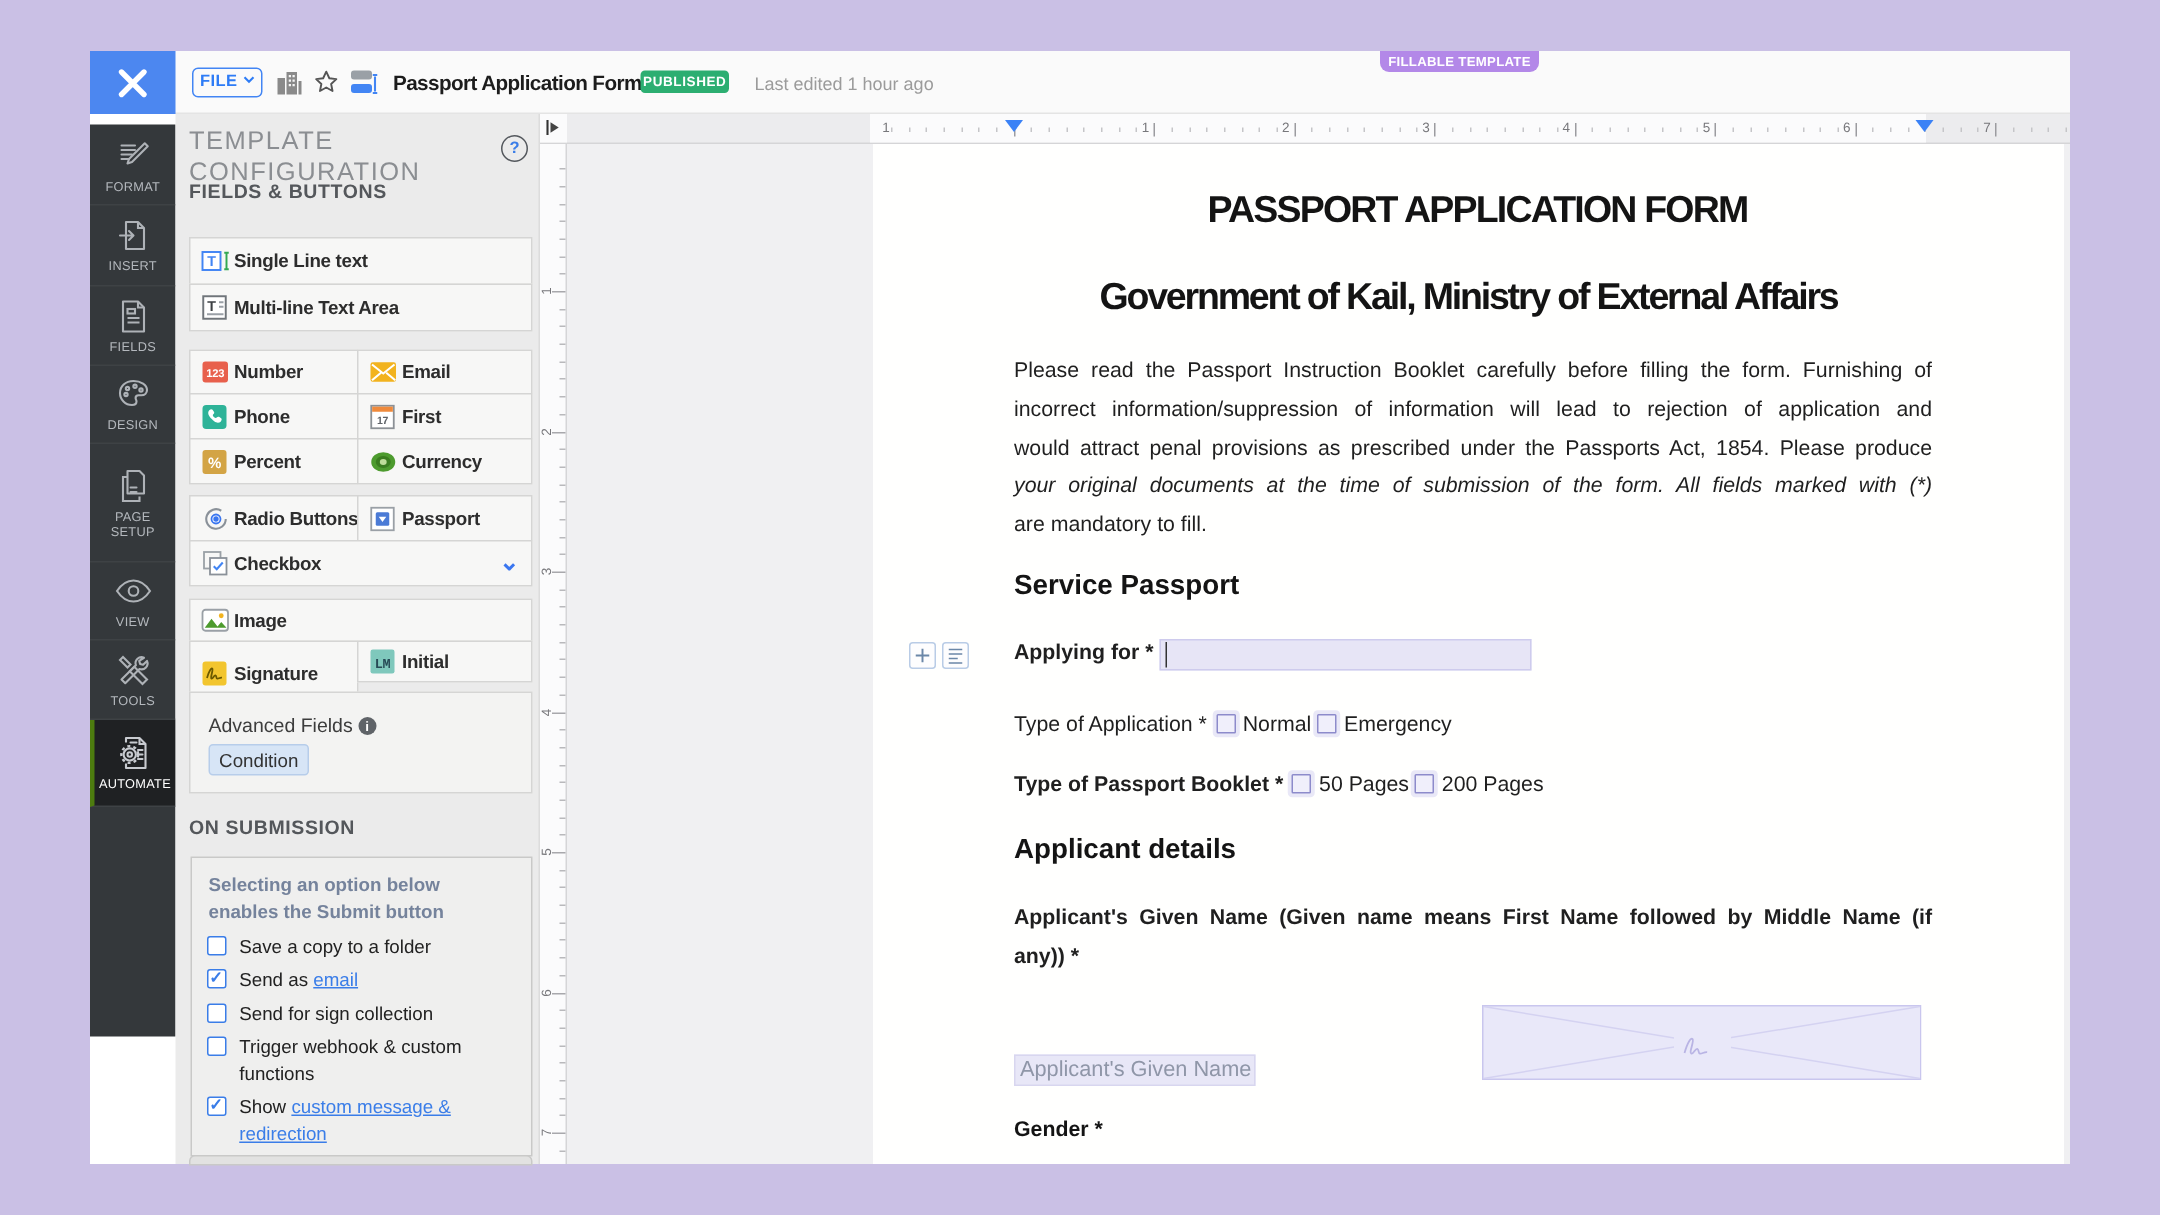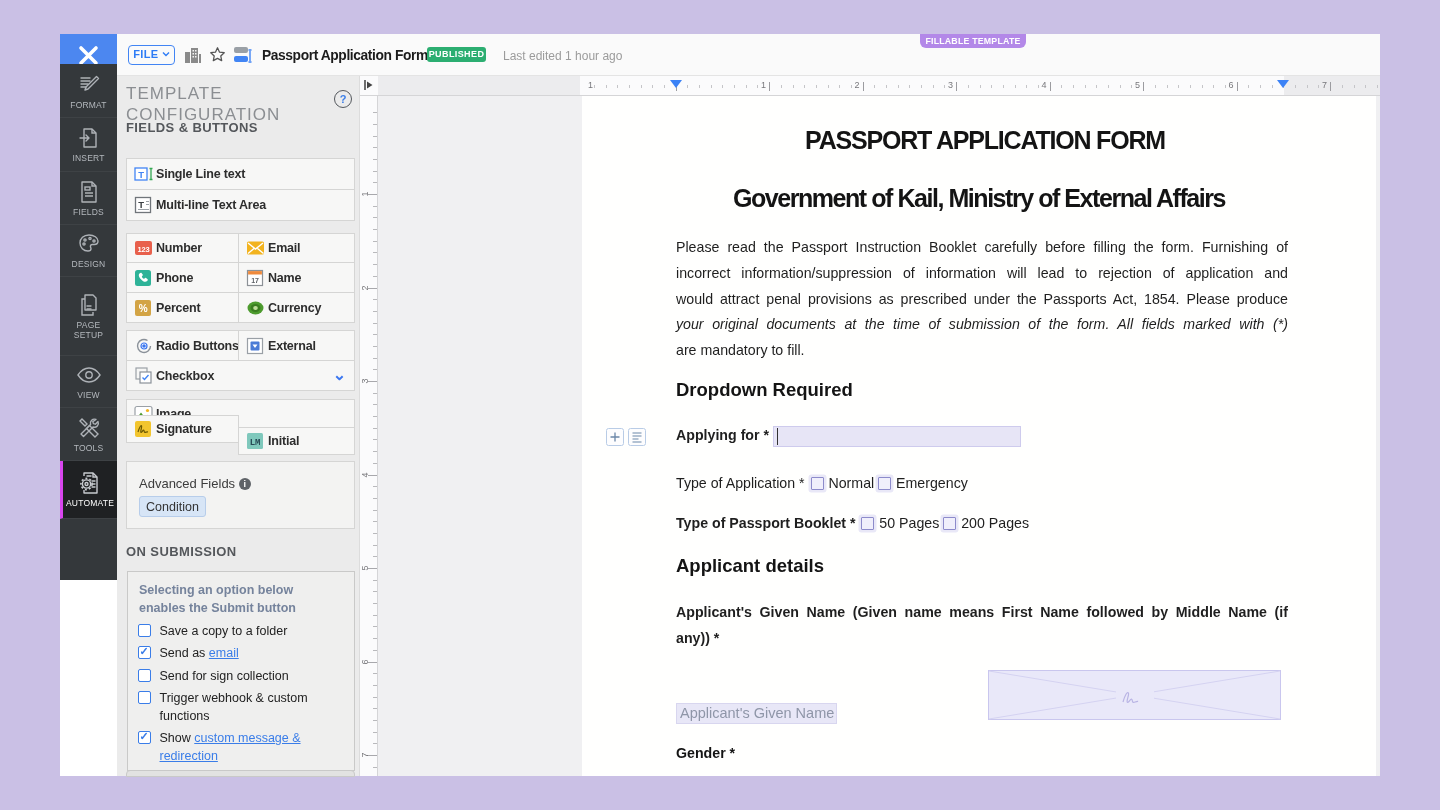--- a/index.html
+++ b/index.html
@@ -10,25 +10,25 @@
 #win { position:absolute; left:60px; top:34px; width:1320px; height:742px; background:#fff; }
 #topbar { position:absolute; left:0; top:0; width:1320px; height:42px; background:#fafafa; border-bottom:1px solid #e4e4e4; }
 #xbtn { position:absolute; left:0; top:0; width:57px; height:42px; background:#4c87f0; }
 #xbtn svg { position:absolute; left:18px; top:11px; }
 #filebtn { position:absolute; left:68px; top:11px; width:47px; height:20px; border:1.5px solid #4285f4; border-radius:4px; color:#2e7cf6; font-size:11px; font-weight:bold; text-align:center; line-height:17px; letter-spacing:.3px; }
 .tbicon { position:absolute; top:12px; }
 #ttl { position:absolute; left:202px; top:14px; font-size:13.8px; font-weight:bold; letter-spacing:-0.4px; color:#1c1c1c; }
 #pub { position:absolute; left:367px; top:13px; width:59px; height:15px; background:#2cae71; border-radius:3px; color:#fff; font-size:9px; font-weight:bold; letter-spacing:.4px; text-align:center; line-height:15px; }
 #lastedit { position:absolute; left:443px; top:15px; font-size:12px; color:#9b9b9b; }
 #fillable { position:absolute; left:860px; top:0; width:106px; height:14px; background:#b388e8; border-radius:0 0 6px 6px; color:#fff; font-size:8.8px; font-weight:bold; letter-spacing:.2px; text-align:center; line-height:14px; white-space:nowrap; }
-#sidebar { position:absolute; left:0; top:30px; width:57px; height:516px; background:#34383b; }
+#sidebar { position:absolute; left:0; top:49px; width:57px; height:608px; background:#34383b; }
 .sbitem { position:absolute; left:0; width:57px; border-bottom:1px solid #3e4245; color:#b4b8bd; text-align:center; }
 .sbitem .lbl { font-size:8.5px; letter-spacing:.2px; margin-top:2px; line-height:10px; }
 .sbitem svg { display:block; margin:0 auto; }
-.sbitem.sel { background:#1f2123; border-left:3px solid #d946ef; color:#fff; }
+.sbitem.sel { background:#1f2123; border-left:3px solid #4d7c0f; color:#fff; }
 #panel { position:absolute; left:57px; top:42px; width:243px; height:700px; background:#ebebeb; border-right:1px solid #dcdcdc; font-size:13.5px; }
 #tcfg { position:absolute; left:9px; top:7px; font-size:17px; color:#8b8e92; letter-spacing:1px; line-height:21px; }
 #qicon { position:absolute; left:217px; top:14px; width:18px; height:18px; border:1.5px solid #54585d; border-radius:50%; color:#3a7de8; font-size:11px; font-weight:bold; text-align:center; line-height:16px; }
 .phead { position:absolute; left:9px; font-size:13px; font-weight:bold; color:#54575b; letter-spacing:.4px; }
 .fbtn { position:absolute; background:#f7f7f6; border:1px solid #d5d5d4; color:#2d2d2d; font-weight:bold; font-size:12.5px; letter-spacing:-0.2px; }
 .fbtn .ic { position:absolute; left:7px; top:50%; margin-top:-10px; width:20px; height:20px; }
 .fbtn .tx { position:absolute; left:29px; top:50%; margin-top:-7px; white-space:nowrap; }
 #advbox { position:absolute; left:9px; top:385px; width:229px; height:68px; background:#f3f3f2; border:1px solid #d5d5d4; }
 #advbox .t { position:absolute; left:12px; top:14px; font-size:13px; color:#3c3c3c; }
 #condbtn { position:absolute; left:12px; top:34px; width:67px; height:21px; background:#d7e5f6; border:1px solid #b7cdea; border-radius:3px; font-size:12.5px; color:#333; text-align:center; line-height:20px; }
@@ -208,21 +208,21 @@
               <path d="M5.5 5.5c.8-.8 1.8-.9 2.2-.3l1 1.4c.3.5 0 1.1-.5 1.5-.5.4-.4 1 .4 1.9s1.5.8 1.9.4c.4-.5 1-.8 1.5-.5l1.4 1c.6.4.5 1.4-.3 2.2-.9.9-2.6 1.1-4.3-.2-1-.8-2.3-2-3-3-1.4-1.8-1.2-3.5-.3-4.4z" fill="#fff"></path>
             </svg></span>
           <span class="tx">Phone</span>
         </div>
 <div class="fbtn" style="left:121px;top:186px;width:117px;height:31px">
           <span class="ic"><svg width="20" height="20" viewBox="0 0 20 20">
               <rect x="1.5" y="2.5" width="15" height="15" fill="#fff" stroke="#8c9196" stroke-width="1.2"></rect>
               <rect x="2.1" y="3.1" width="13.8" height="3.4" fill="#ef8a3c"></rect>
               <text x="9" y="14.5" font-size="7" font-weight="bold" fill="#5f6368" text-anchor="middle" font-family="Liberation Sans">17</text>
             </svg></span>
-          <span class="tx">Name</span>
+          <span class="tx">First</span>
         </div>
 <div class="fbtn" style="left:9px;top:216px;width:113px;height:31px">
           <span class="ic"><svg width="20" height="20" viewBox="0 0 20 20">
               <rect x="1" y="2" width="16" height="16" rx="2" fill="#d3a445"></rect>
               <text x="9" y="14" font-size="10" font-weight="bold" fill="#fff" text-anchor="middle" font-family="Liberation Sans">%</text>
             </svg></span>
           <span class="tx">Percent</span>
         </div>
 <div class="fbtn" style="left:121px;top:216px;width:117px;height:31px">
           <span class="ic"><svg width="20" height="20" viewBox="0 0 20 20">
@@ -239,40 +239,40 @@
               <circle cx="10" cy="10" r="1.8" fill="#3a76f0"></circle>
             </svg></span>
           <span class="tx">Radio Buttons</span>
         </div>
 <div class="fbtn" style="left:121px;top:254px;width:117px;height:31px">
           <span class="ic"><svg width="20" height="20" viewBox="0 0 20 20">
               <rect x="1.5" y="2.5" width="15" height="15" fill="#fff" stroke="#9aa0a6" stroke-width="1.2"></rect>
               <rect x="4.5" y="5.5" width="9" height="9" rx="1" fill="#4b7bd6"></rect>
               <path d="M6.5 8.5h5L9 12z" fill="#fff"></path>
             </svg></span>
-          <span class="tx">External</span>
+          <span class="tx">Passport</span>
         </div>
 <div class="fbtn" style="left:9px;top:284px;width:229px;height:31px">
           <span class="ic"><svg width="20" height="20" viewBox="0 0 20 20" fill="none">
               <rect x="2" y="2" width="11" height="11" stroke="#9aa0a6" stroke-width="1.2"></rect>
               <rect x="6" y="6" width="11" height="11" fill="#fff" stroke="#8a9199" stroke-width="1.2"></rect>
               <path d="M8.5 11.5l2 2 4-4.5" stroke="#4285f4" stroke-width="1.4"></path>
             </svg></span>
           <span class="tx">Checkbox</span>
           <span style="position:absolute;right:8px;top:50%;margin-top:-11px;color:#3a76f0;font-size:16px">⌄</span>
         </div>
 <div class="fbtn" style="left:9px;top:323px;width:229px;height:29px">
           <span class="ic"><svg width="20" height="20" viewBox="0 0 20 20">
               <rect x="1" y="2.5" width="17" height="14" rx="2" fill="#fff" stroke="#9aa0a6" stroke-width="1.2"></rect>
               <circle cx="13.5" cy="6.5" r="1.6" fill="#f2b31e"></circle>
               <path d="M2.5 14.5l4.5-6 4 5.2 2.5-3 3.5 3.8z" fill="#4d9b2e"></path>
             </svg></span>
           <span class="tx">Image</span>
         </div>
-<div class="fbtn" style="left:9px;top:339px;width:113px;height:28px">
+<div class="fbtn" style="left:9px;top:351px;width:113px;height:44px">
           <span class="ic"><svg width="20" height="20" viewBox="0 0 20 20">
               <rect x="1" y="2" width="16" height="16" rx="2" fill="#f2c52e"></rect>
               <path d="M4 13c1.5-5 3-7 3.6-6.2.6.8-1.6 6.4-.6 6.6 1 .3 1.6-2.4 2.6-2.2.9.2.3 2 1.2 2.2.8.2 1.7-.8 3.2-.6" fill="none" stroke="#6b5900" stroke-width="1.2"></path>
             </svg></span>
           <span class="tx">Signature</span>
         </div>
 <div class="fbtn" style="left:121px;top:351px;width:117px;height:28px">
           <span class="ic"><svg width="20" height="20" viewBox="0 0 20 20">
               <rect x="1" y="2" width="16" height="16" rx="1.5" fill="#7fc8bc"></rect>
               <text x="9" y="14" font-size="9" font-weight="bold" fill="#274a56" text-anchor="middle" font-family="Liberation Mono">LM</text>
@@ -463,21 +463,21 @@
 <div class="vnum" style="top:654.0px">7</div>
     </div>
     <div id="page">
 <div class="abs " style="left:6px;top:30px;width:794px;text-align:center;font-size:25px;letter-spacing:-1.2px;font-weight:bold;color:#141414;">PASSPORT APPLICATION FORM</div>
 <div class="abs " style="left:0px;top:88px;width:794px;text-align:center;font-size:25px;letter-spacing:-1.45px;font-weight:bold;color:#141414;">Government of Kail, Ministry of External Affairs</div>
 <div class="abs jline" style="left:94px;top:143px;">Please read the Passport Instruction Booklet carefully before filling the form. Furnishing of</div>
 <div class="abs jline" style="left:94px;top:168.8px;">incorrect information/suppression of information will lead to rejection of application and</div>
 <div class="abs jline" style="left:94px;top:194.60000000000002px;">would attract penal provisions as prescribed under the Passports Act, 1854. Please produce</div>
 <div class="abs jline" style="left:94px;top:220.40000000000003px;font-style:italic;">your original documents at the time of submission of the form. All fields marked with (*)</div>
 <div class="abs nline" style="left:94px;top:246.20000000000005px;">are mandatory to fill.</div>
-<div class="abs " style="left:94px;top:283px;font-size:18.5px;font-weight:bold;color:#141414;">Dropdown Required</div>
+<div class="abs " style="left:94px;top:283px;font-size:18.5px;font-weight:bold;color:#141414;">Service Passport</div>
 <div class="abs nline" style="left:94px;top:331px;"><span style="font-weight:bold">Applying for * </span></div>
 <div class="abs " style="left:191px;top:330px;width:248px;height:21px;background:#e7e5f6;border:1px solid #cecbed;"></div>
 <div class="abs " style="left:195px;top:332px;width:1px;height:17px;background:#333;"></div>
 <div class="abs " style="left:24px;top:332px;"><svg width="18" height="18" viewBox="0 0 18 18">
               <rect x="0.5" y="0.5" width="17" height="17" rx="2" fill="#fdfdfe" stroke="#b9cce6"></rect>
               <path d="M9 4.5v9M4.5 9h9" stroke="#6b87a8" stroke-width="1.3"></path>
             </svg></div>
 <div class="abs " style="left:46px;top:332px;"><svg width="18" height="18" viewBox="0 0 18 18">
               <rect x="0.5" y="0.5" width="17" height="17" rx="2" fill="#fdfdfe" stroke="#b9cce6"></rect>
               <path d="M4.5 5h9M4.5 8h9M4.5 11h6M4.5 14h9" stroke="#6b87a8" stroke-width="1.1"></path>

